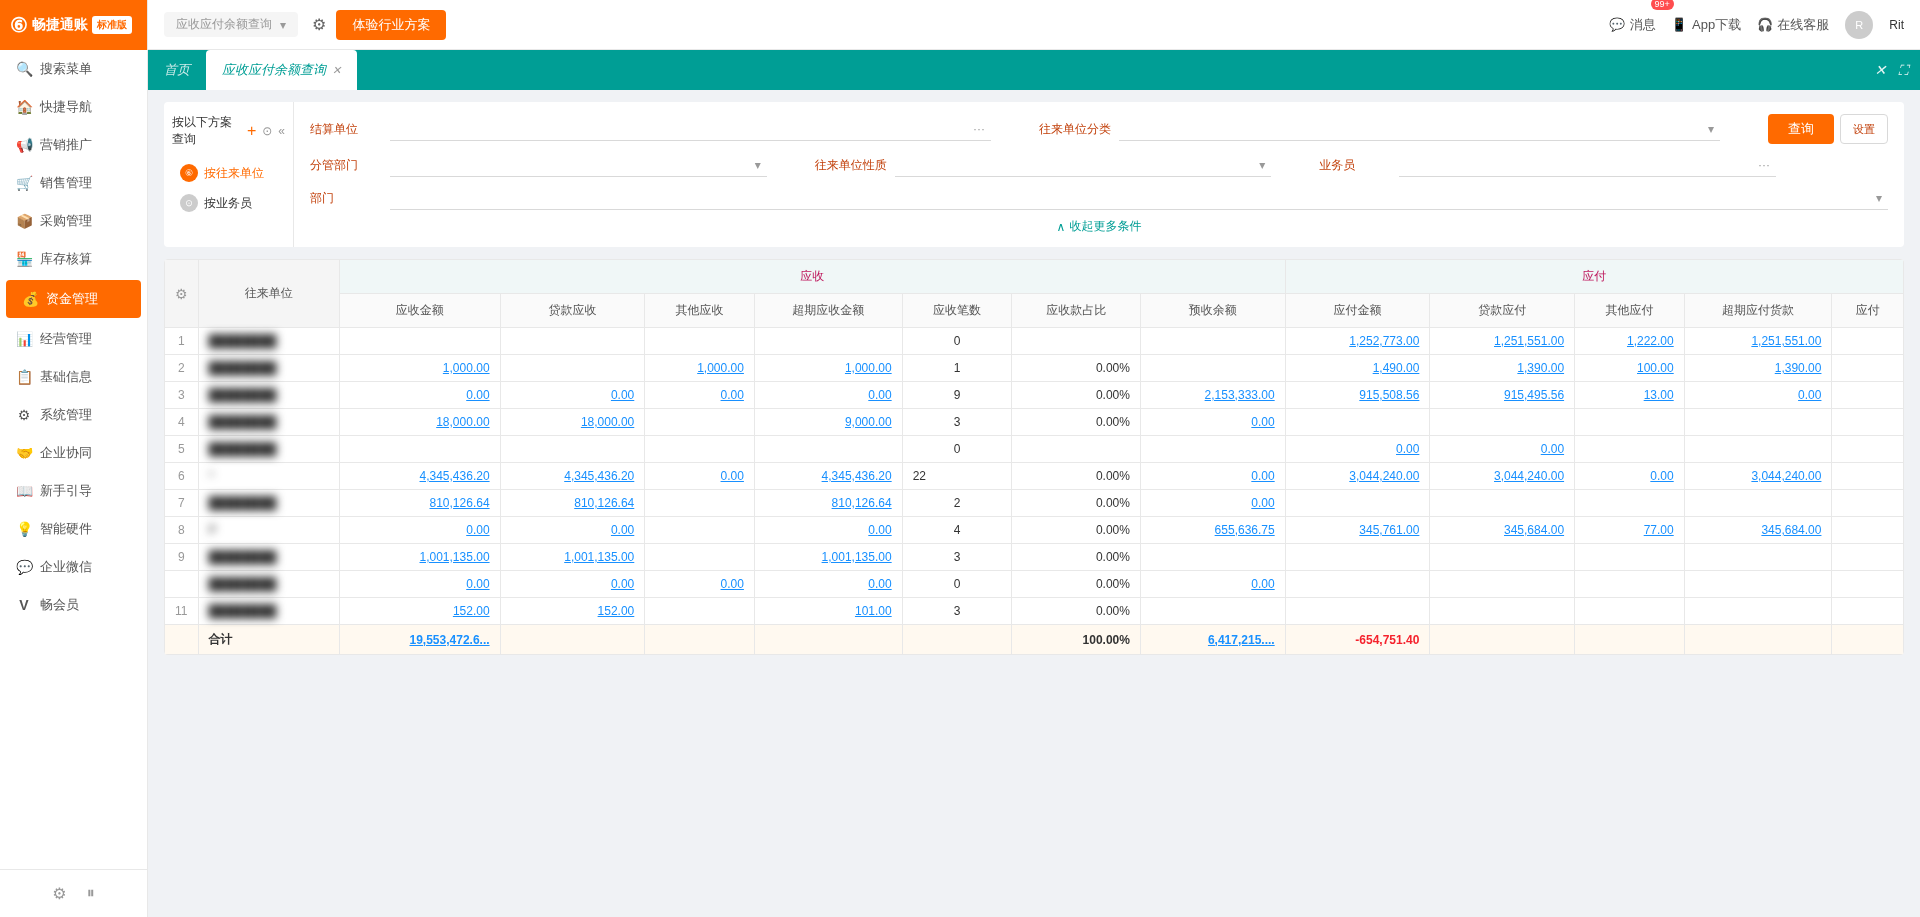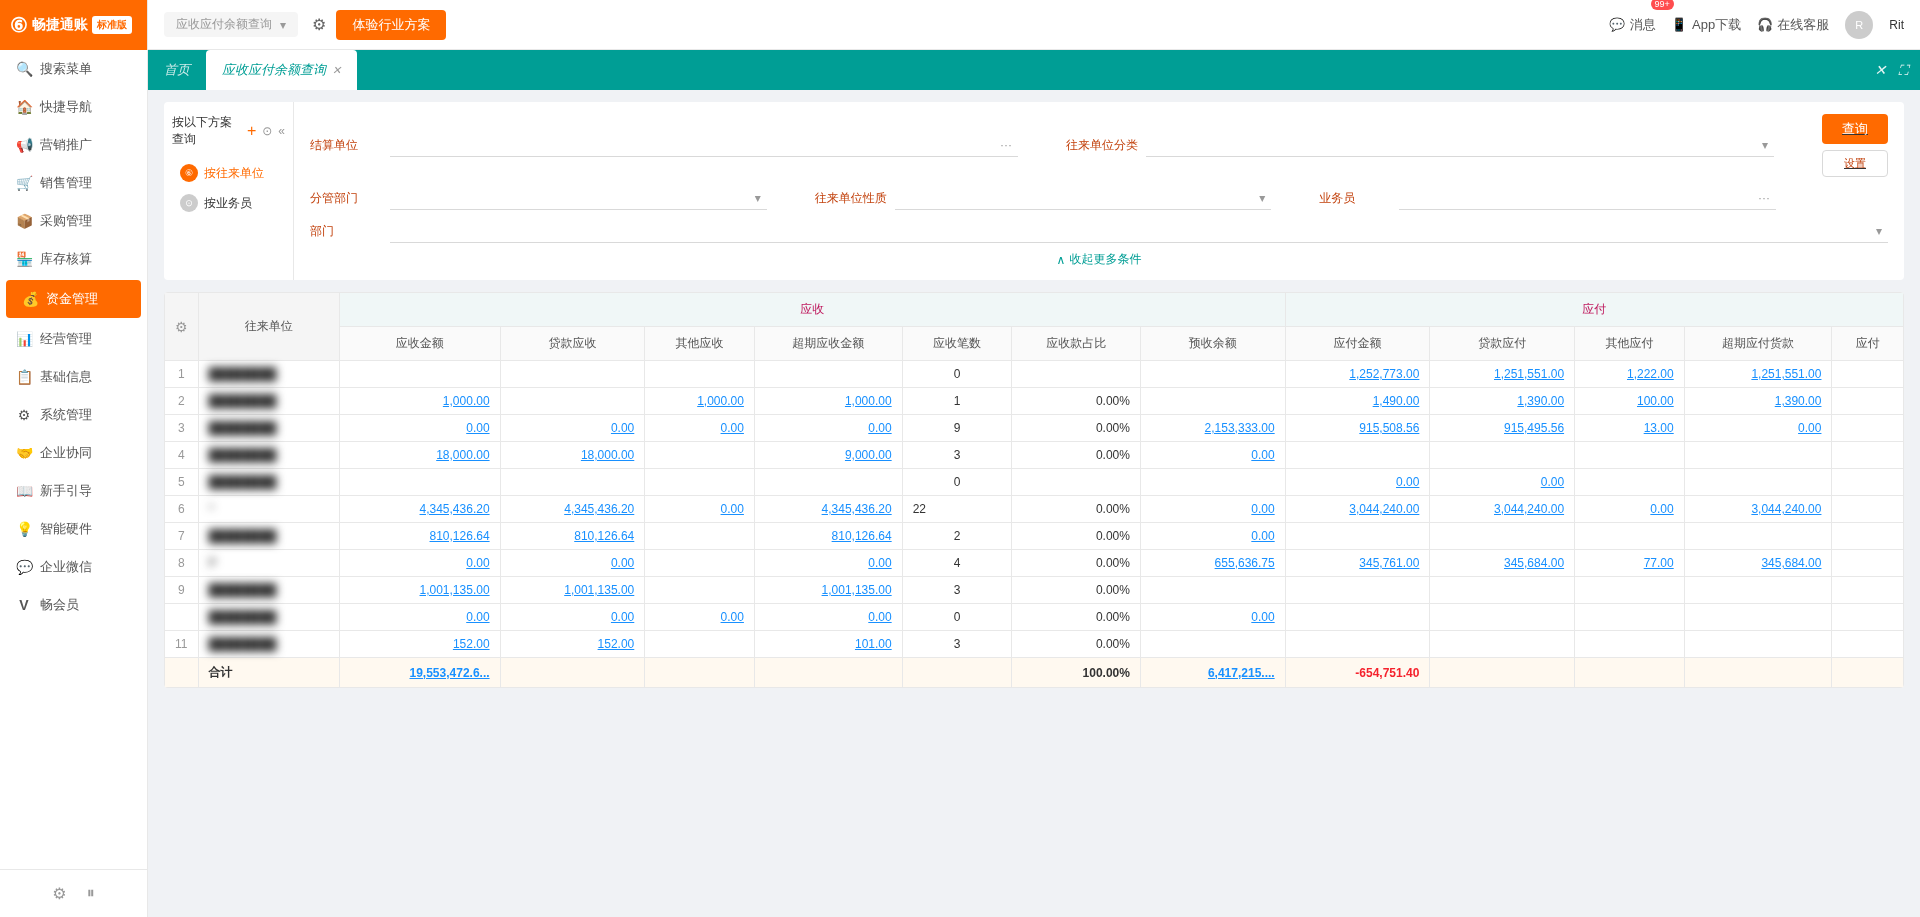--- a/index.html
+++ b/index.html
@@ -248,21 +248,21 @@
         </div>
         <div style="width:24px;"></div>
         <div class="filter-item">
           <span class="filter-label">往来单位分类</span>
           <div class="filter-select" style="flex:1;border-bottom:1px solid #d9d9d9;padding:4px 6px;min-width:180px;">
             <span style="color:#ccc;"></span>
             <span style="color:#999;">▾</span>
           </div>
         </div>
         <div style="width:24px;"></div>
-        <div style="margin-left:auto;display:flex;flex-direction:column;gap:6px;text-decoration:underline;">
+        <div style="margin-left:auto;display:flex;gap:6px;">
           <button class="query-btn">查询</button>
           <button class="set-btn">设置</button>
         </div>
       </div>
 
       <div class="filter-row" style="margin-bottom:10px;">
         <div class="filter-item">
           <span class="filter-label">分管部门</span>
           <div class="filter-select" style="flex:1;border-bottom:1px solid #d9d9d9;padding:4px 6px;min-width:160px;">
             <span></span>

